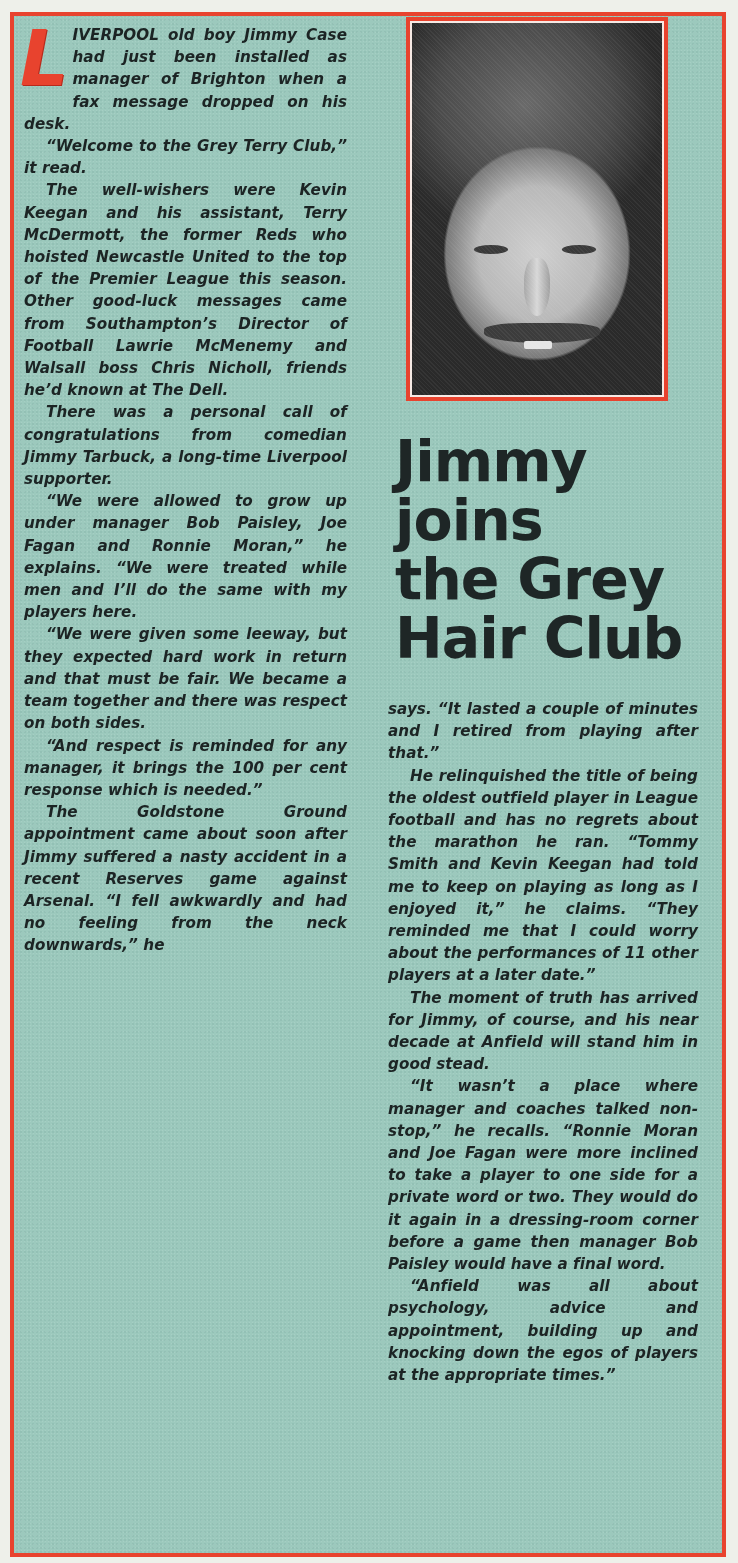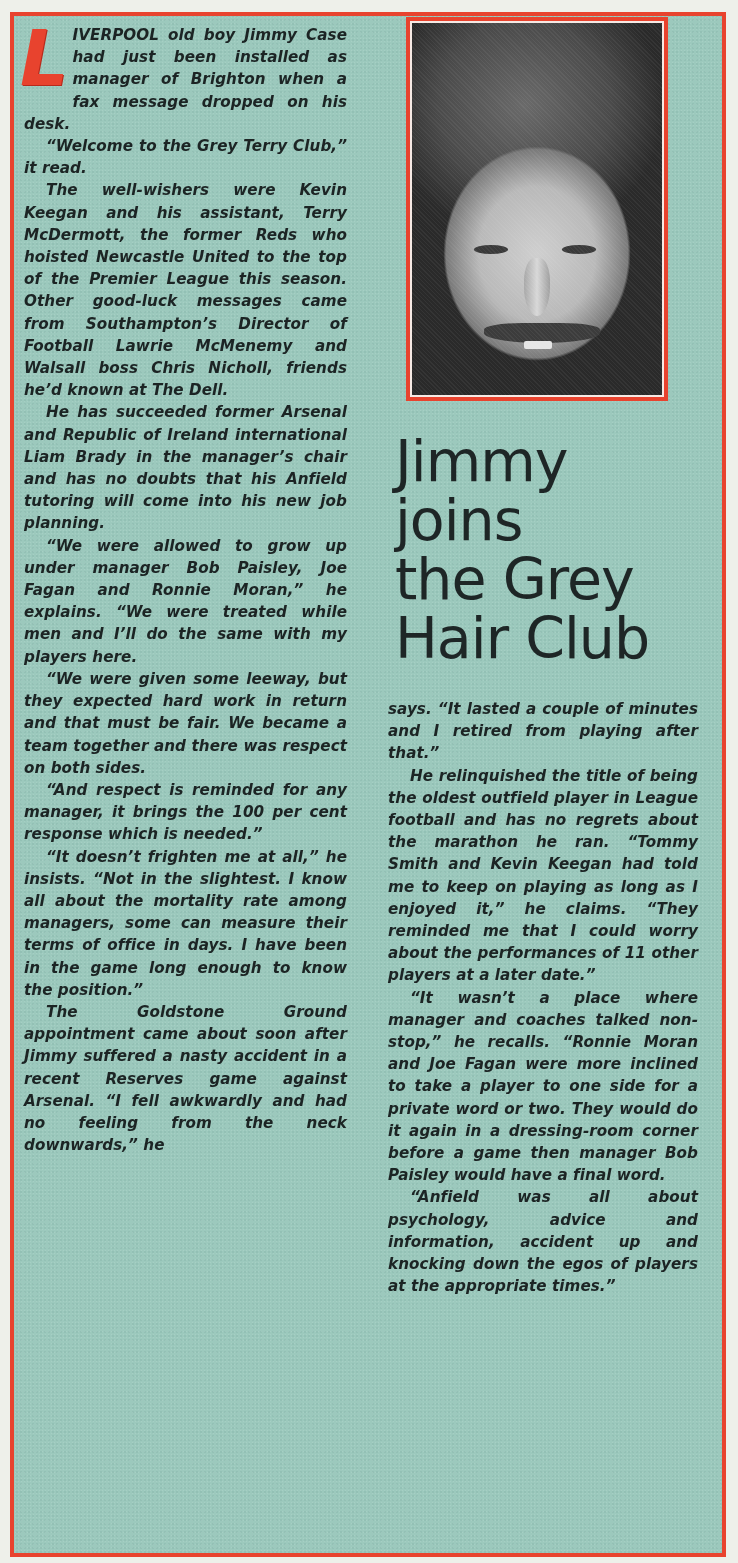--- a/index.html
+++ b/index.html
@@ -136,21 +136,21 @@
     background: #e6e6e6;
     border-radius: 2px;
   }
   .headline {
     position: absolute;
     left: 395px;
     top: 432px;
     width: 310px;
     margin: 0;
     font-family: "DejaVu Sans", "Liberation Sans", sans-serif;
-    font-weight: normal;
+    font-weight: bold;
     font-size: 57px;
     line-height: 59px;
     letter-spacing: -1px;
     color: #1e2626;
   }
   .headline span {
     display: block;
   }
 </style>
 </head>
@@ -171,26 +171,26 @@
 <h1 class="headline">
   <span>Jimmy joins</span>
   <span>the Grey</span>
   <span>Hair Club</span>
 </h1>
 
 <div class="col-left body-text">
   <p class="no-indent lead"><span class="dropcap">L</span><span>IVERPOOL old boy Jimmy Case had just been installed as manager of Brighton when a fax message dropped on his desk.</span></p>
   <p>“Welcome to the Grey Terry Club,” it read.</p>
   <p>The well-wishers were Kevin Keegan and his assistant, Terry McDermott, the former Reds who hoisted Newcastle United to the top of the Premier League this season. Other good-luck messages came from Southampton’s Director of Football Lawrie McMenemy and Walsall boss Chris Nicholl, friends he’d known at The Dell.</p>
-  <p>He has succeeded former Arsenal and Republic of Ireland international Liam Brady in the manager’s chair and has no doubts that his Anfield tutoring will come into his new job planning.</p>
+  <p>There was a personal call of congratulations from comedian Jimmy Tarbuck, a long-time Liverpool supporter.</p>
   <p>“We were allowed to grow up under manager Bob Paisley, Joe Fagan and Ronnie Moran,” he explains. “We were treated while men and I’ll do the same with my players here.</p>
   <p>“We were given some leeway, but they expected hard work in return and that must be fair. We became a team together and there was respect on both sides.</p>
   <p>“And respect is reminded for any manager, it brings the 100 per cent response which is needed.”</p>
-  <p>“It doesn’t frighten me at all,” he insists. “Not in the slightest. I know all about the mortality rate among managers, some can measure their terms of office in days. I have been in the game long enough to know the position.”</p>
   <p>The Goldstone Ground appointment came about soon after Jimmy suffered a nasty accident in a recent Reserves game against Arsenal. “I fell awkwardly and had no feeling from the neck downwards,” he</p>
 </div>
 
 <div class="col-right body-text">
   <p class="no-indent">says. “It lasted a couple of minutes and I retired from playing after that.”</p>
   <p>He relinquished the title of being the oldest outfield player in League football and has no regrets about the marathon he ran. “Tommy Smith and Kevin Keegan had told me to keep on playing as long as I enjoyed it,” he claims. “They reminded me that I could worry about the performances of 11 other players at a later date.”</p>
+  <p>The moment of truth has arrived for Jimmy, of course, and his near decade at Anfield will stand him in good stead.</p>
   <p>“It wasn’t a place where manager and coaches talked non-stop,” he recalls. “Ronnie Moran and Joe Fagan were more inclined to take a player to one side for a private word or two. They would do it again in a dressing-room corner before a game then manager Bob Paisley would have a final word.</p>
-  <p>“Anfield was all about psychology, advice and information, accident up and knocking down the egos of players at the appropriate times.”</p>
+  <p>“Anfield was all about psychology, advice and appointment, building up and knocking down the egos of players at the appropriate times.”</p>
 </div>
 
 </body></html>

